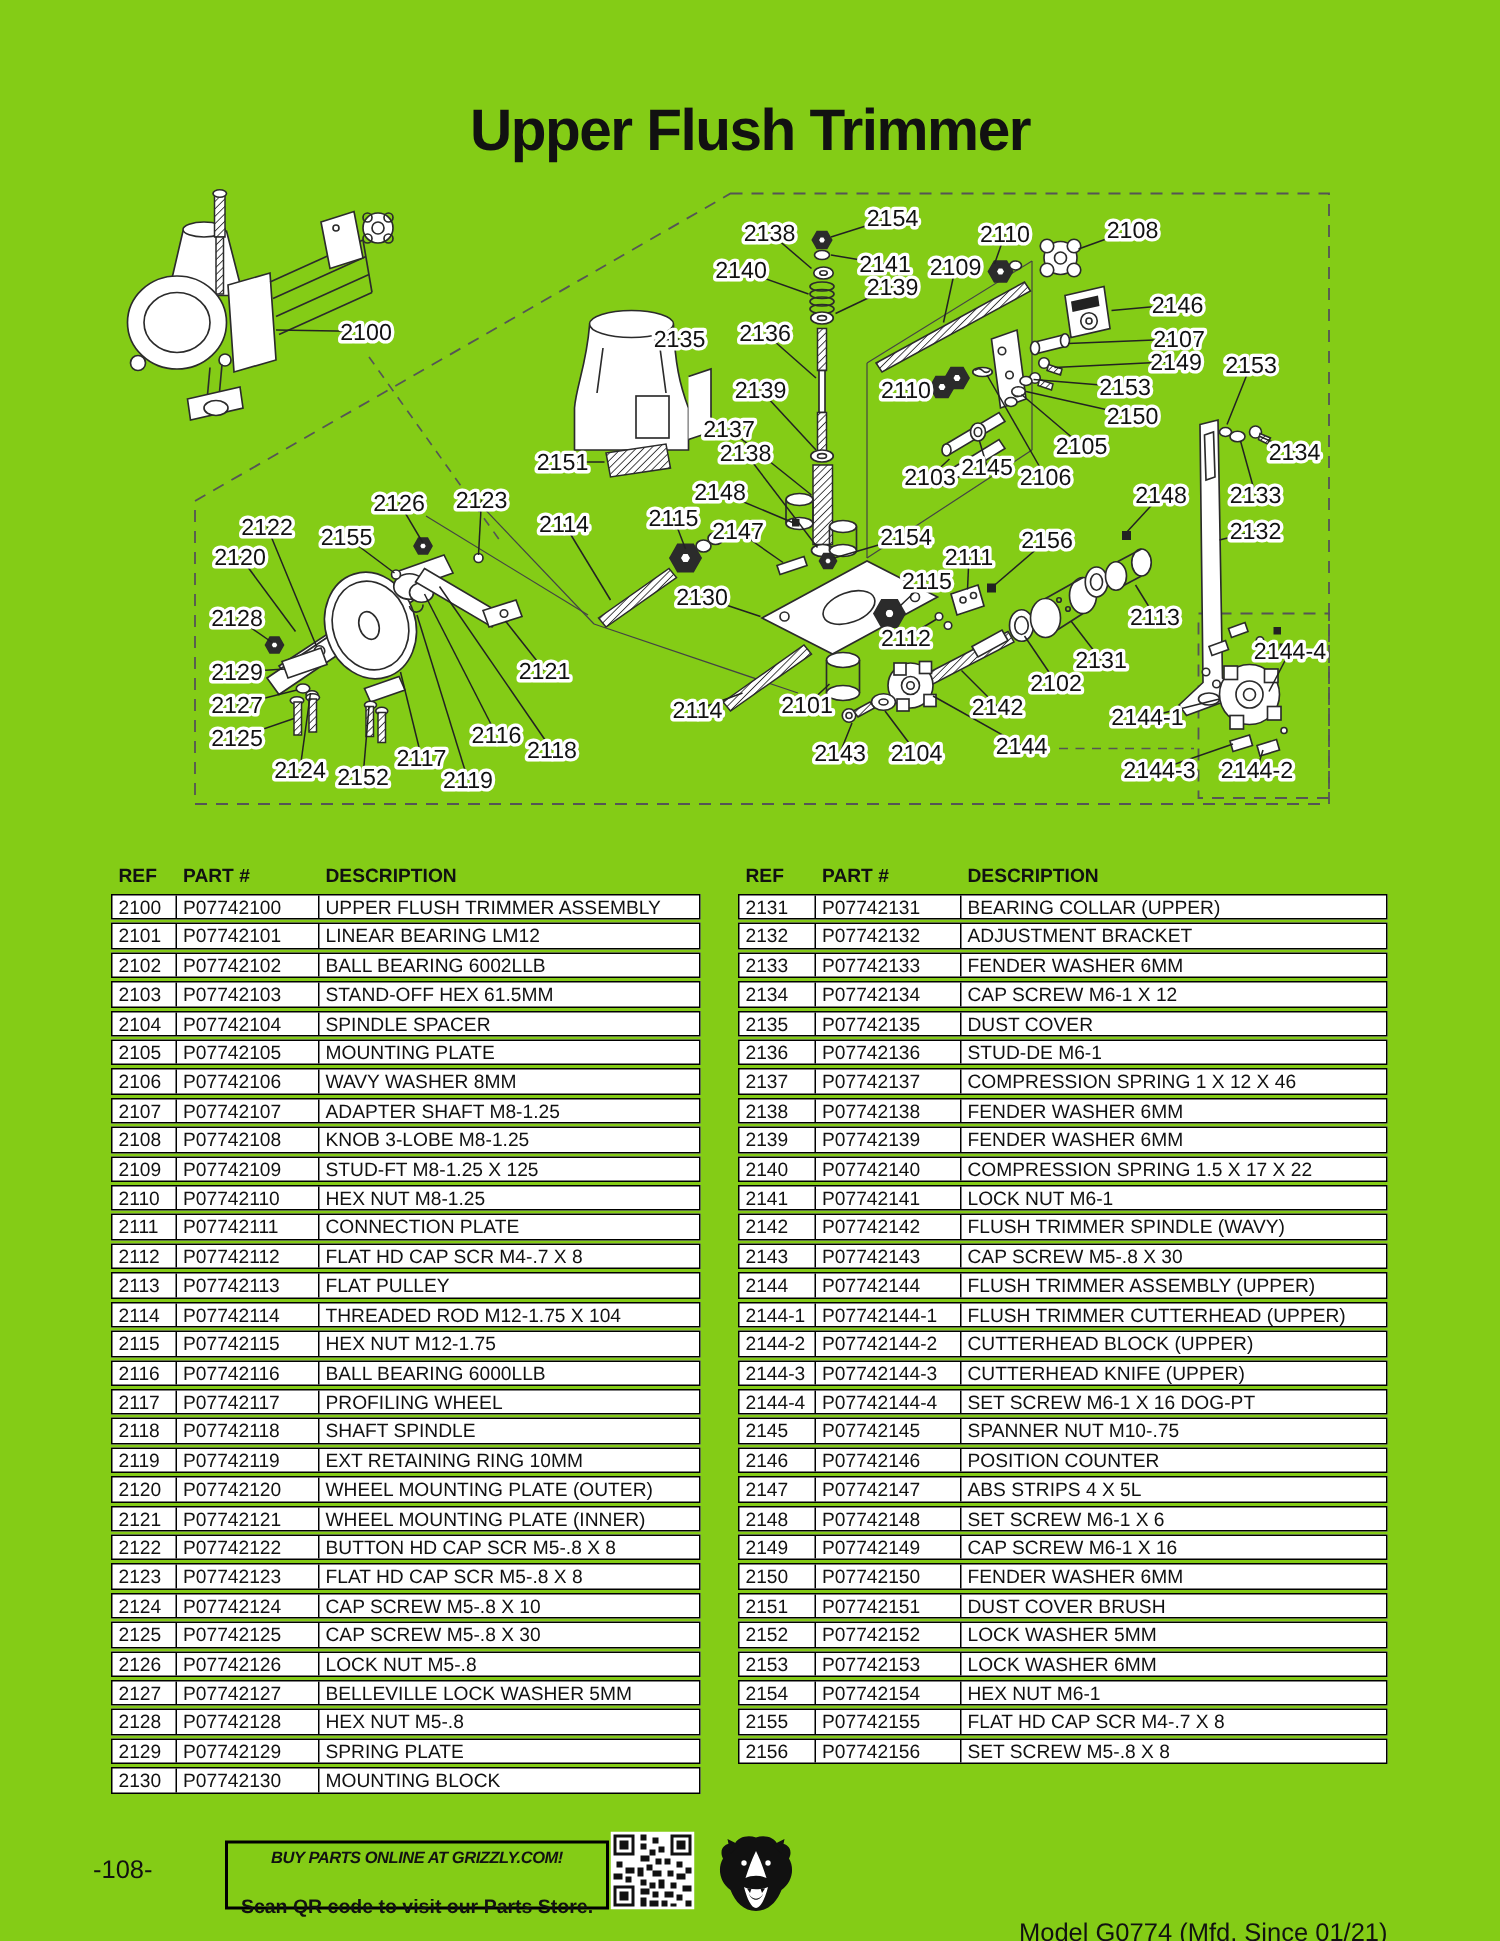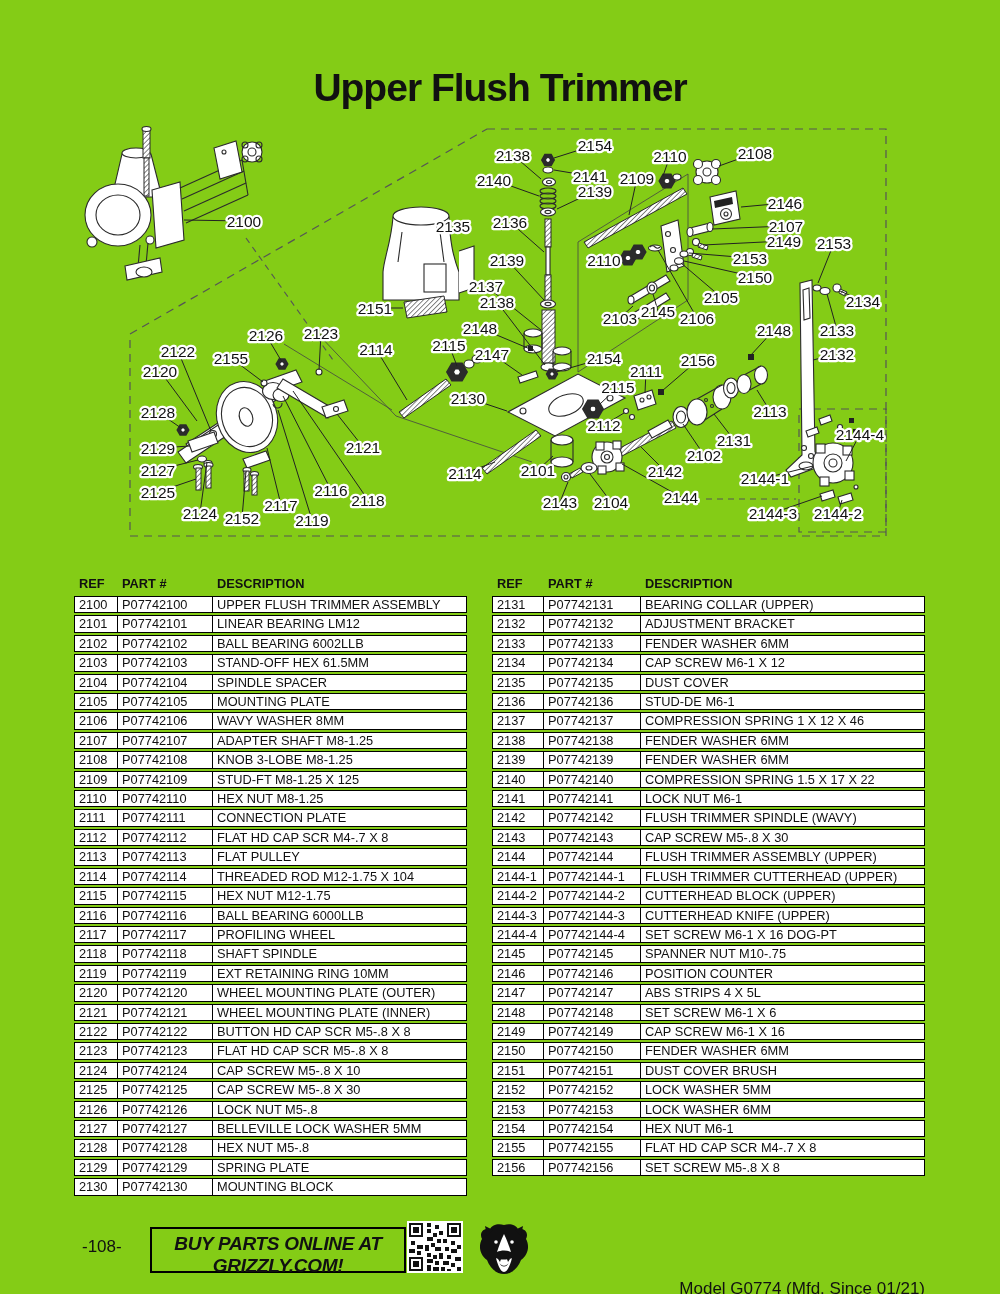--- a/index.html
+++ b/index.html
@@ -24,24 +24,24 @@
   .ptable .thead{display:flex;font-weight:bold;font-size:13.5px;height:21px;align-items:flex-start;}
   .rows .prow{display:flex;border:1.2px solid #000;margin-bottom:2px;background:#fff;}
   .pcell,.hcell{padding:1px 0 1px 4px;font-size:12.8px;line-height:13.4px;white-space:nowrap;overflow:hidden;}
   .hcell{padding:2px 0 0 5px;}
   .lt{left:74px;width:393px;}
   .rt{left:492px;width:433px;}
   .lt .c0{width:38px;} .lt .c1{width:90px;} .lt .c2{flex:1;}
   .rt .c0{width:46px;} .rt .c1{width:92px;} .rt .c2{flex:1;}
   .rows .c0,.rows .c1{border-right:1px solid #000;}
   
-  .pageno{position:absolute;left:82px;top:1237px;font-size:17px;}
+  .pageno{position:absolute;left:62px;top:1237px;font-size:17px;}
   .promo{position:absolute;left:150px;top:1227px;width:256px;height:46px;border:2px solid #000;
          box-sizing:border-box;text-align:center;}
-  .promo1{font-size:19px;font-weight:bold;font-style:italic;margin-top:4px;letter-spacing:-.3px;}
+  .promo1{font-size:11px;font-weight:bold;font-style:italic;margin-top:4px;letter-spacing:-.3px;}
   .promo2{font-size:13px;font-weight:bold;margin-top:18px;}
   .qr{position:absolute;left:407px;top:1221px;}
   .bear{position:absolute;left:477px;top:1222px;}
   .model{position:absolute;left:600px;top:1279px;width:325px;text-align:right;font-size:17px;}
 </style>
 </head>
 <body>
 
 <div class="page">
 

